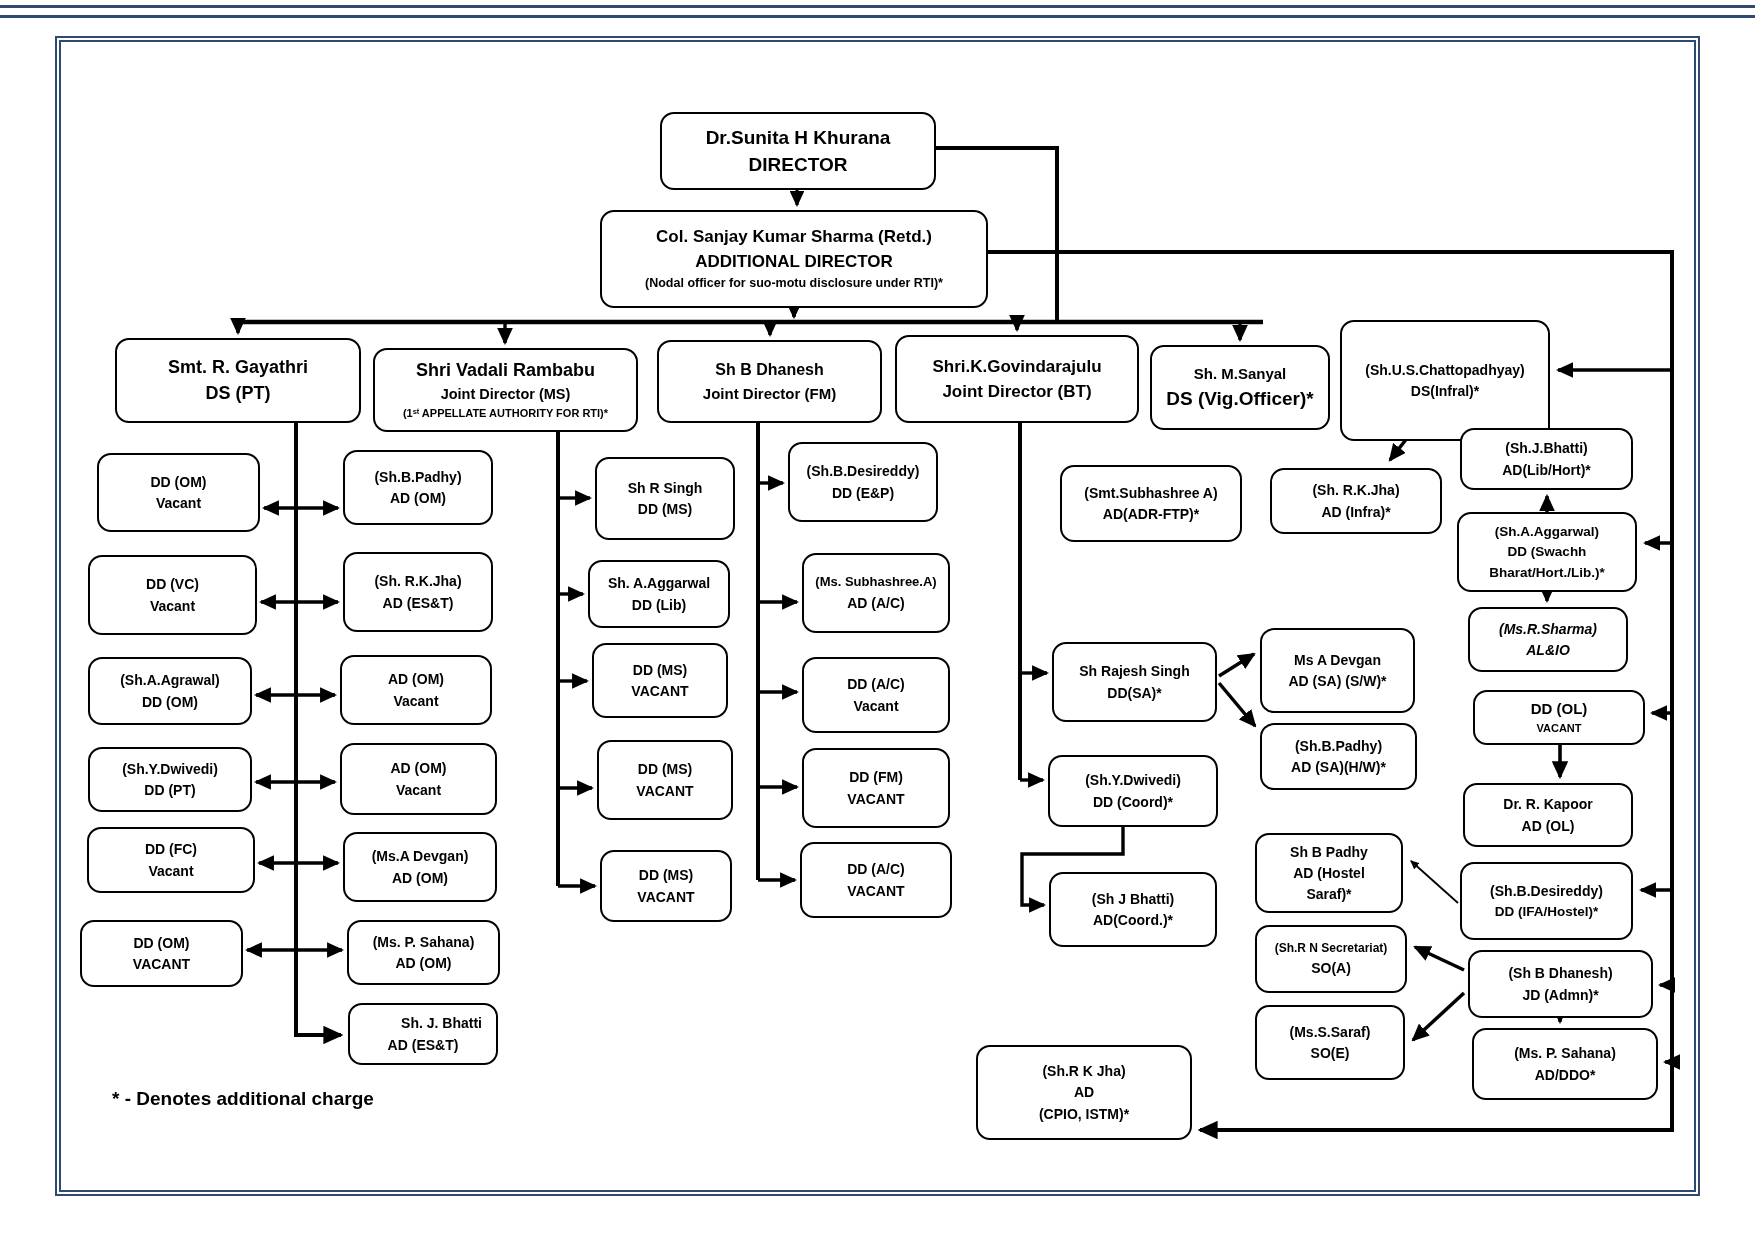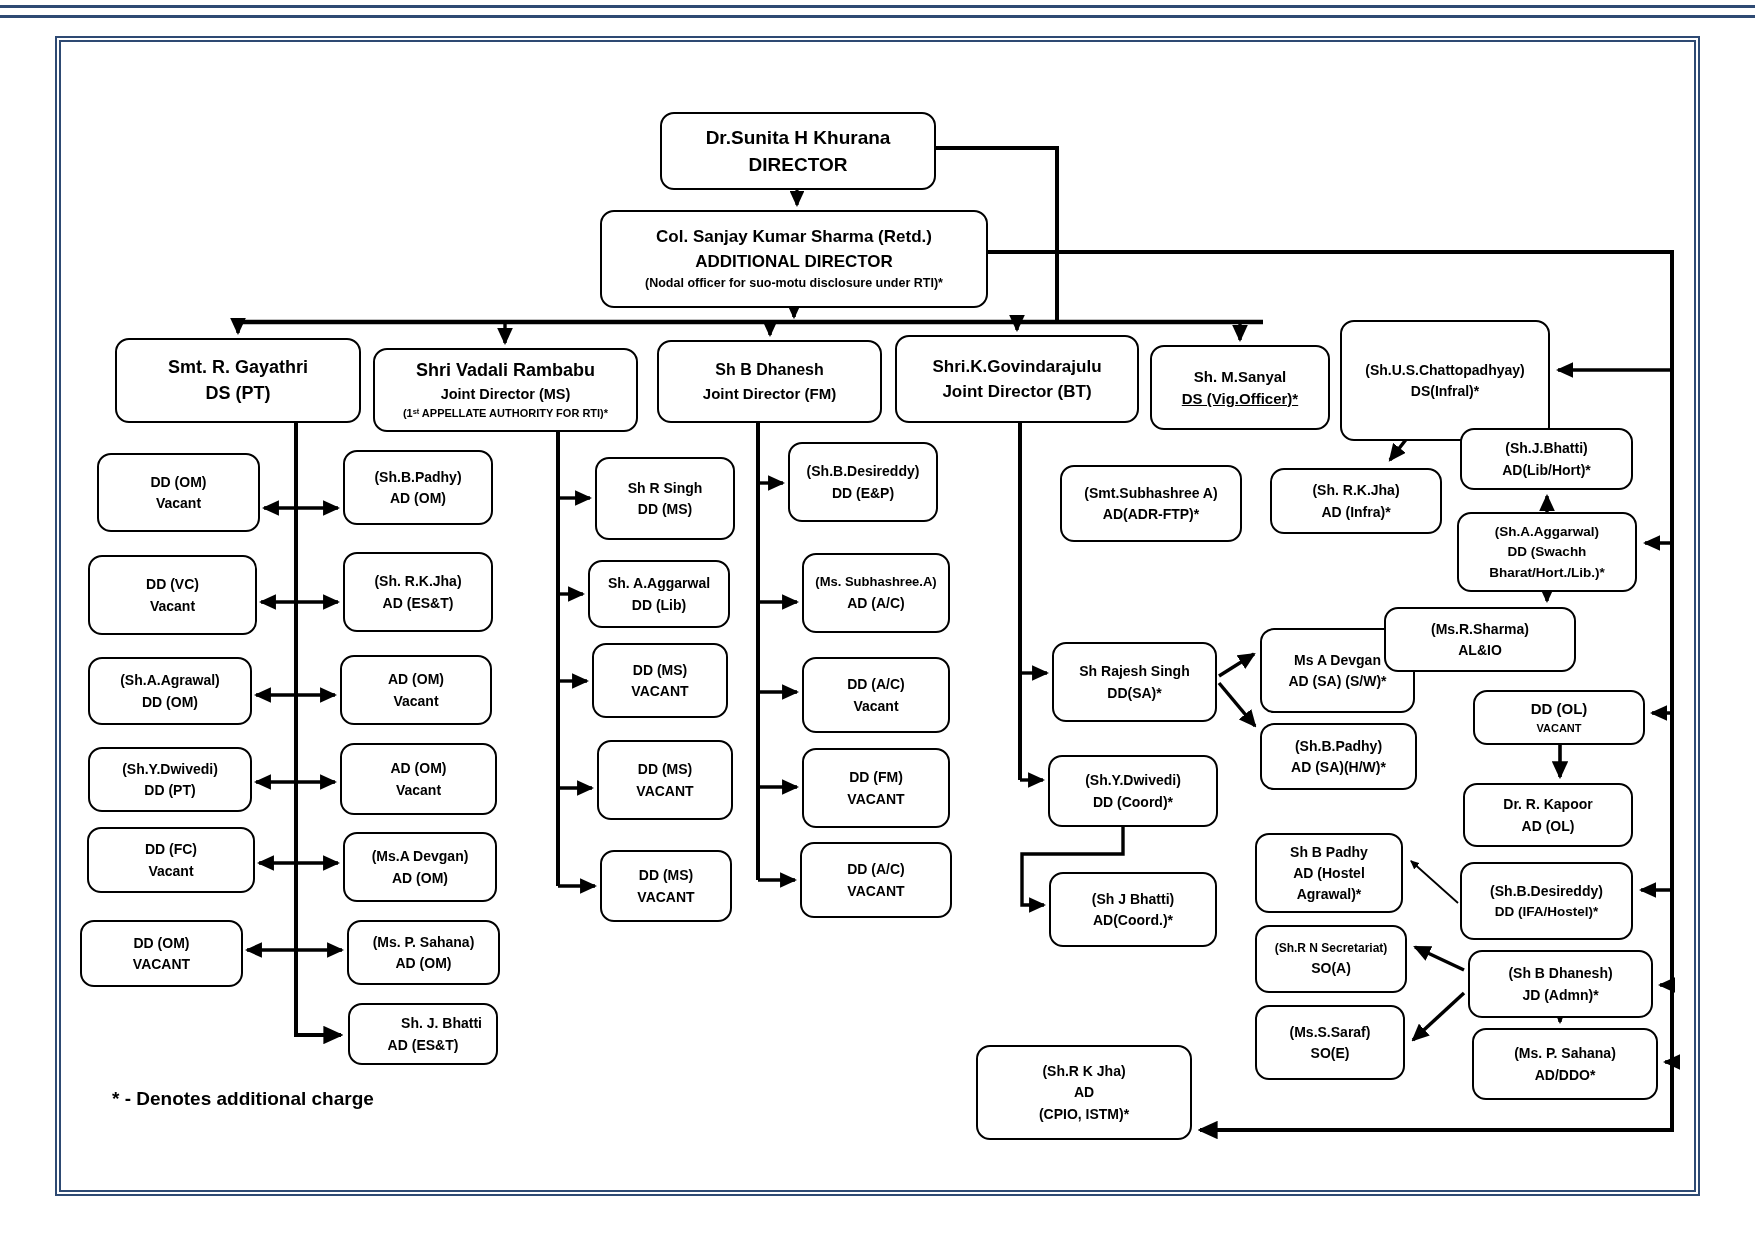--- a/index.html
+++ b/index.html
@@ -109,21 +109,21 @@
       <div class="box" style="left: 657px; top: 340px; width: 225px; height: 83px;">
         <div class="line" style="font-size: 16px;">Sh B Dhanesh</div>
         <div class="line" style="font-size: 15px;">Joint Director (FM)</div>
       </div>
       <div class="box" style="left: 895px; top: 335px; width: 244px; height: 88px;">
         <div class="line" style="font-size: 17px;">Shri.K.Govindarajulu</div>
         <div class="line" style="font-size: 17px;">Joint Director (BT)</div>
       </div>
       <div class="box" style="left: 1150px; top: 345px; width: 180px; height: 85px;">
         <div class="line" style="font-size: 15px;">Sh. M.Sanyal</div>
-        <div class="line" style="font-size: 15px; text-decoration: underline;">DS (Vig.Officer)*</div>
+        <div class="line" style="font-size: 19px;">DS (Vig.Officer)*</div>
       </div>
       <div class="box" style="left: 1340px; top: 320px; width: 210px; height: 121px;">
         <div class="line" style="font-size: 14px;">(Sh.U.S.Chattopadhyay)</div>
         <div class="line" style="font-size: 14px;">DS(Infral)*</div>
       </div>
       <div class="box" style="left: 97px; top: 453px; width: 163px; height: 79px;">
         <div class="line" style="font-size: 14px;">DD (OM)</div>
         <div class="line" style="font-size: 14px;">Vacant</div>
       </div>
       <div class="box" style="left: 343px; top: 450px; width: 150px; height: 75px;">
@@ -244,40 +244,40 @@
       </div>
       <div class="box" style="left: 1460px; top: 428px; width: 173px; height: 62px;">
         <div class="line" style="font-size: 14px;">(Sh.J.Bhatti)</div>
         <div class="line" style="font-size: 14px;">AD(Lib/Hort)*</div>
       </div>
       <div class="box" style="left: 1457px; top: 512px; width: 180px; height: 80px;">
         <div class="line" style="font-size: 13.5px;">(Sh.A.Aggarwal)</div>
         <div class="line" style="font-size: 13.5px;">DD (Swachh</div>
         <div class="line" style="font-size: 13.5px;">Bharat/Hort./Lib.)*</div>
       </div>
-      <div class="box" style="left: 1384px; top: 607px; width: 192px; height: 65px;">
+      <div class="box" style="left: 1468px; top: 607px; width: 160px; height: 65px; font-style: italic;">
         <div class="line" style="font-size: 14px;">(Ms.R.Sharma)</div>
         <div class="line" style="font-size: 14px;">AL&amp;IO</div>
       </div>
       <div class="box" style="left: 1473px; top: 690px; width: 172px; height: 55px;">
         <div class="line" style="font-size: 15px;">DD (OL)</div>
         <div class="line" style="font-size: 11px;">VACANT</div>
       </div>
       <div class="box" style="left: 1463px; top: 783px; width: 170px; height: 64px;">
         <div class="line" style="font-size: 14px;">Dr. R. Kapoor</div>
         <div class="line" style="font-size: 14px;">AD (OL)</div>
       </div>
       <div class="box" style="left: 1460px; top: 862px; width: 173px; height: 78px;">
         <div class="line" style="font-size: 14px;">(Sh.B.Desireddy)</div>
         <div class="line" style="font-size: 13.5px;">DD (IFA/Hostel)*</div>
       </div>
       <div class="box" style="left: 1255px; top: 833px; width: 148px; height: 80px;">
         <div class="line" style="font-size: 14px;">Sh B Padhy</div>
         <div class="line" style="font-size: 14px;">AD (Hostel</div>
-        <div class="line" style="font-size: 14px;">Agrawal)*</div>
+        <div class="line" style="font-size: 14px;">Saraf)*</div>
       </div>
       <div class="box" style="left: 1255px; top: 925px; width: 152px; height: 68px;">
         <div class="line" style="font-size: 12px;">(Sh.R N Secretariat)</div>
         <div class="line" style="font-size: 14px;">SO(A)</div>
       </div>
       <div class="box" style="left: 1255px; top: 1005px; width: 150px; height: 75px;">
         <div class="line" style="font-size: 14px;">(Ms.S.Saraf)</div>
         <div class="line" style="font-size: 14px;">SO(E)</div>
       </div>
       <div class="box" style="left: 1468px; top: 950px; width: 185px; height: 68px;">

